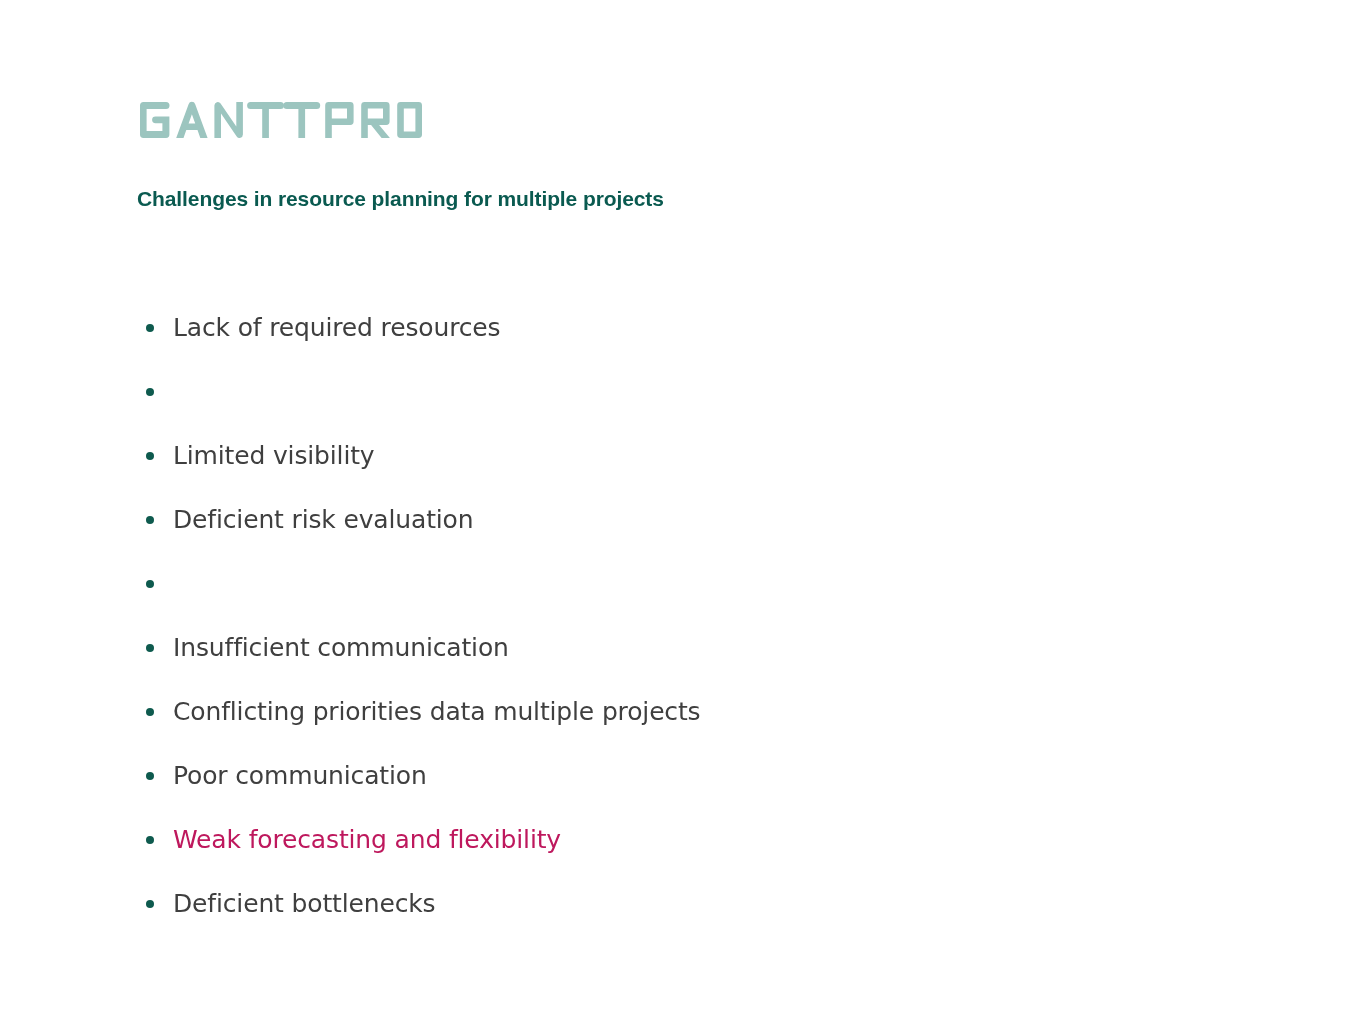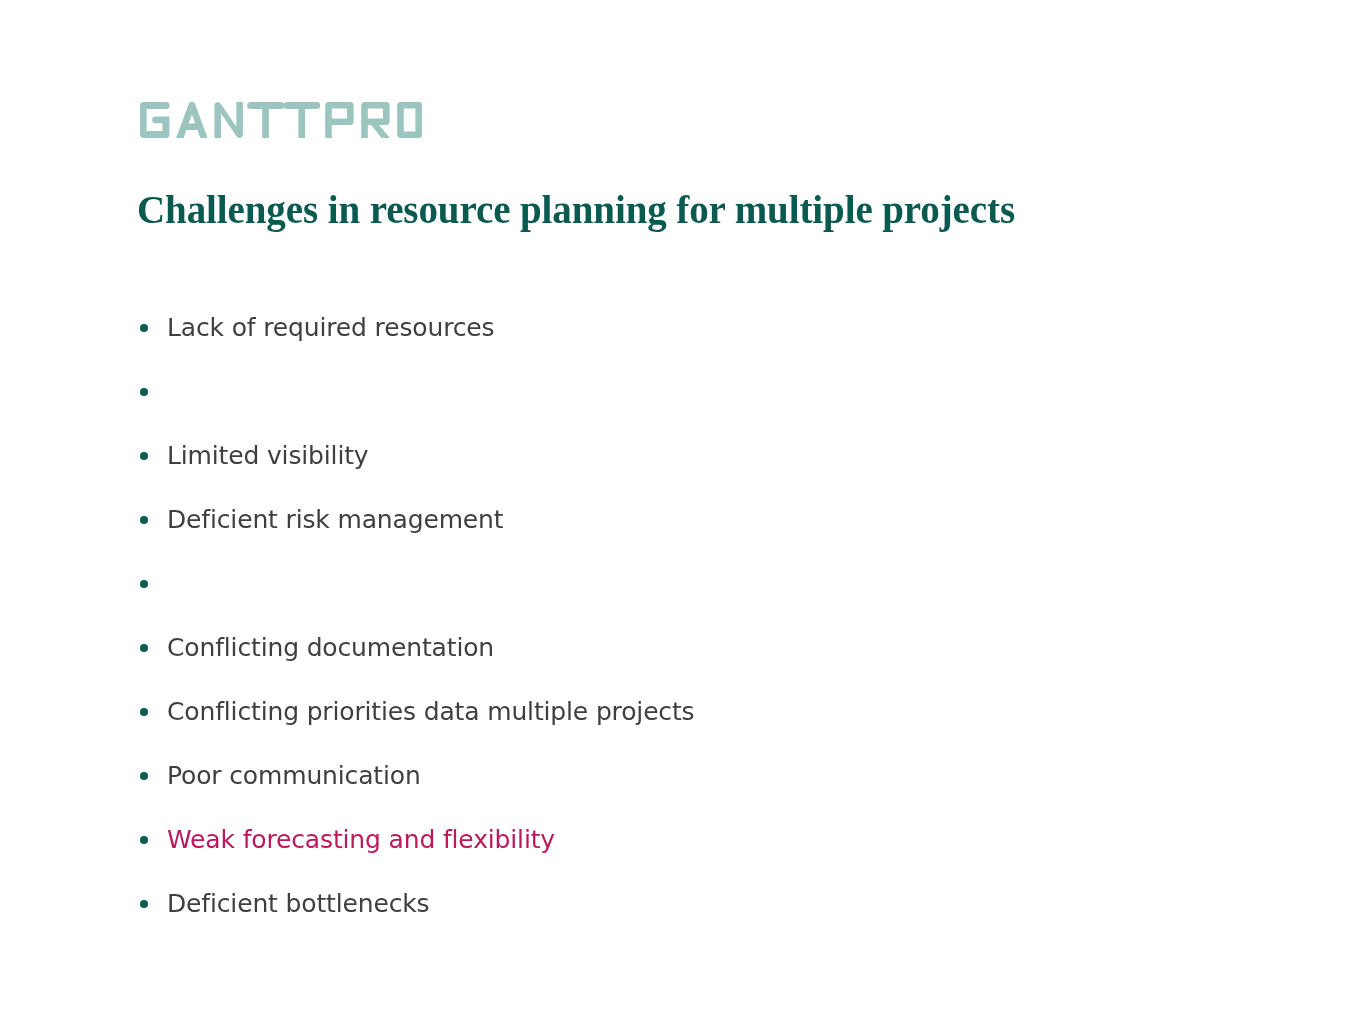--- a/index.html
+++ b/index.html
@@ -38,33 +38,33 @@
     height: 38px;
   }
 
   
   .slide-title {
     position: absolute;
     left: 137px;
     top: 186px;
     width: 1120px;
     margin: 0;
-    font-family: Liberation Serif, serif;
-    font-size: 39px;
+    font-family: Liberation Sans, sans-serif;
+    font-size: 21px;
     font-weight: bold;
     letter-spacing: -0.1px;
     color: #0A5A50;
     line-height: 1.25;
     white-space: nowrap;
   }
 
   
   .bullet-list {
     position: absolute;
-    left: 138px;
+    left: 144px;
     top: 296px;
     width: 1100px;
     margin: 0;
     padding: 0;
     list-style: none;
   }
   .bullet-item {
     position: relative;
     height: 64px;
     padding-left: 29px;
@@ -128,28 +128,28 @@
     </li>
     <li class="bullet-item">
       <span class="bullet-dot" style="background: rgb(14, 90, 78);"></span>
     </li>
     <li class="bullet-item">
       <span class="bullet-dot" style="background: rgb(14, 90, 78);"></span>
       <span class="bullet-text" style="color: rgb(63, 63, 63);">Limited visibility</span>
     </li>
     <li class="bullet-item">
       <span class="bullet-dot" style="background: rgb(14, 90, 78);"></span>
-      <span class="bullet-text" style="color: rgb(63, 63, 63);">Deficient risk management</span>
+      <span class="bullet-text" style="color: rgb(63, 63, 63);">Deficient risk evaluation</span>
     </li>
     <li class="bullet-item">
       <span class="bullet-dot" style="background: rgb(14, 90, 78);"></span>
     </li>
     <li class="bullet-item">
       <span class="bullet-dot" style="background: rgb(14, 90, 78);"></span>
-      <span class="bullet-text" style="color: rgb(63, 63, 63);">Conflicting documentation</span>
+      <span class="bullet-text" style="color: rgb(63, 63, 63);">Insufficient communication</span>
     </li>
     <li class="bullet-item">
       <span class="bullet-dot" style="background: rgb(14, 90, 78);"></span>
       <span class="bullet-text" style="color: rgb(63, 63, 63);">Conflicting priorities data multiple projects</span>
     </li>
     <li class="bullet-item">
       <span class="bullet-dot" style="background: rgb(14, 90, 78);"></span>
       <span class="bullet-text" style="color: rgb(63, 63, 63); text-align: center;">Poor communication</span>
     </li>
     <li class="bullet-item">

